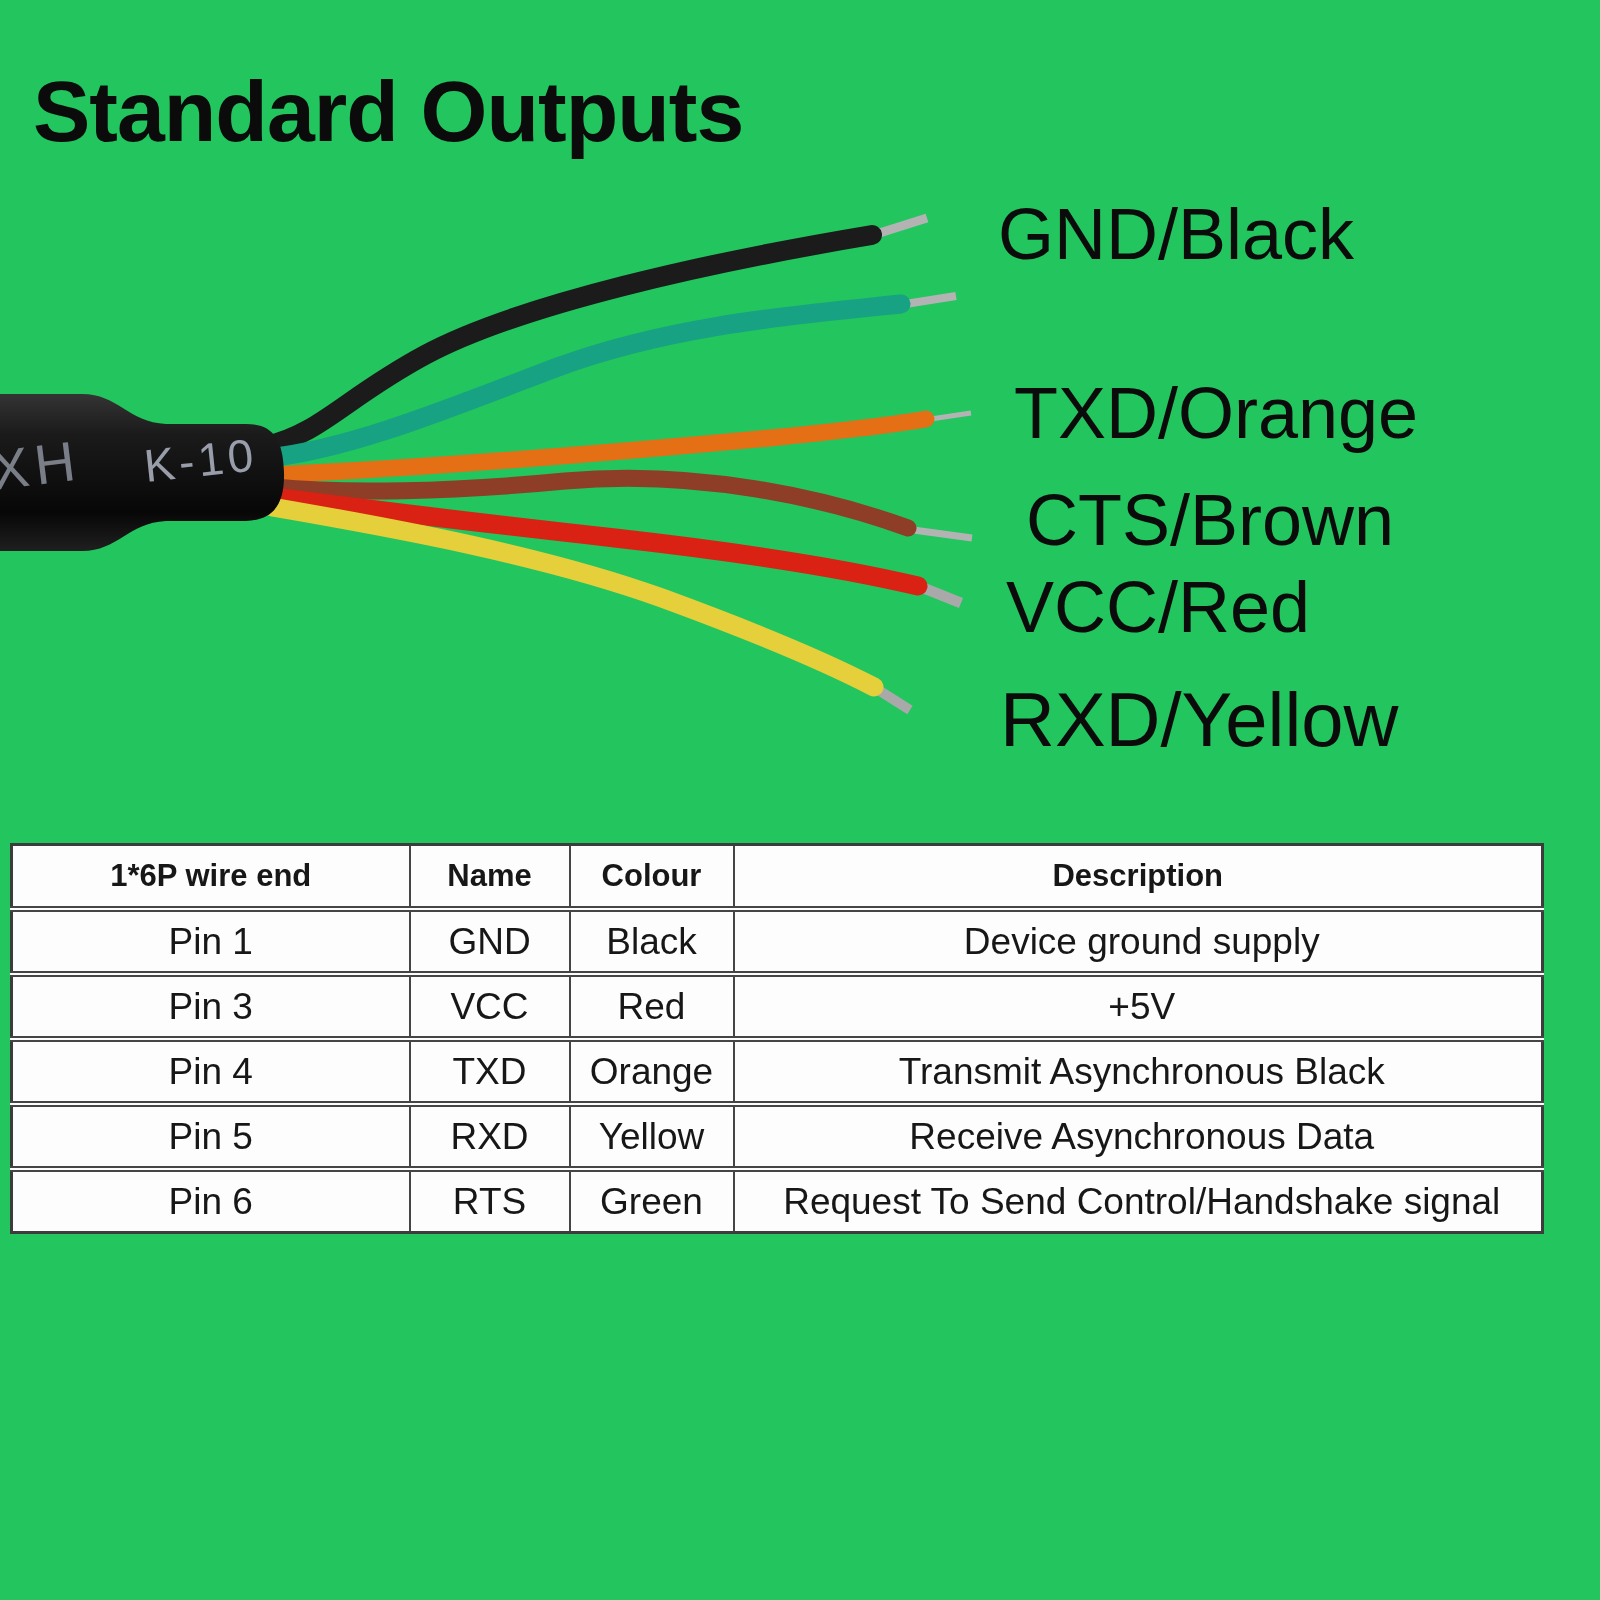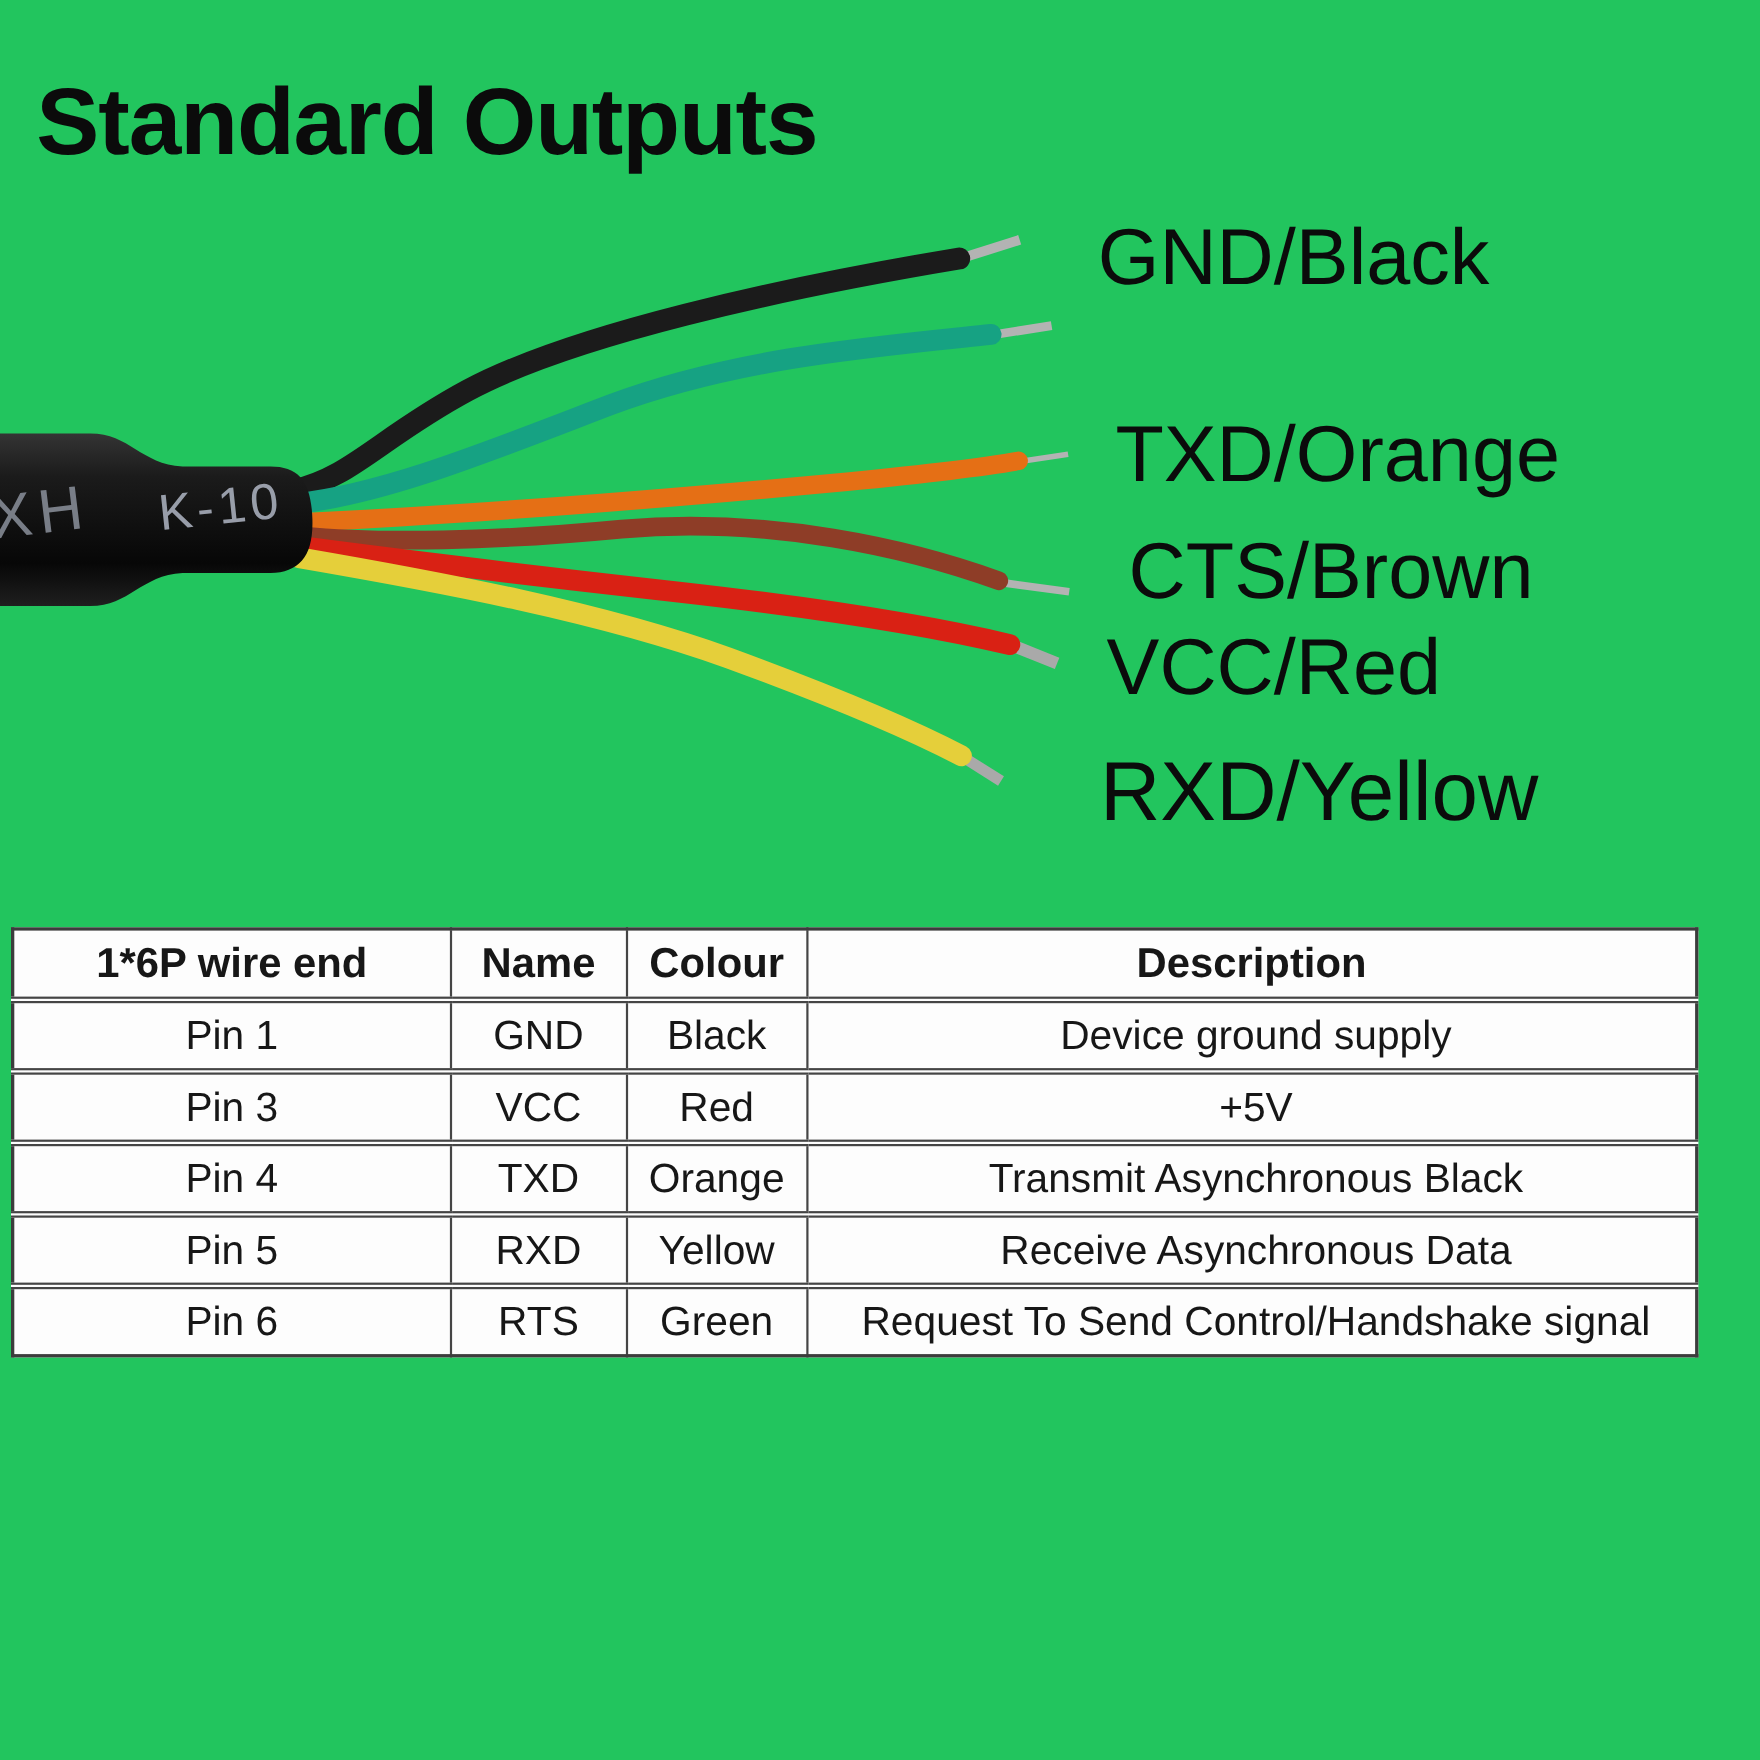--- a/index.html
+++ b/index.html
@@ -27,21 +27,21 @@
   .lbl-txd{left:1014px;top:377px;}
   .lbl-cts{left:1026px;top:484px;text-align:center;}
   .lbl-vcc{left:1006px;top:571px;}
   .lbl-rxd{left:1000px;top:682px;font-size:76px;}
   table.pinout{
     position:absolute;left:10px;top:843px;width:1534px;
     border-collapse:collapse;background:#fdfdfd;color:#171717;
     border:3px solid #3c3c3c;table-layout:fixed;
   }
   .pinout th{
-    font-size:38px;font-weight:700;height:60px;
+    font-size:31px;font-weight:700;height:60px;
     border:2px solid #454545;border-bottom:6px double #454545;
     text-align:center;padding:0;margin-top:36px;
   }
   .pinout td{
     font-size:37px;font-weight:400;height:59px;
     border:2px solid #454545;border-top:6px double #454545;
     text-align:center;padding:0;
   }
   .pinout td.c-desc{text-align:center;padding-left:8px;}
   .col-pin{width:398px;}

